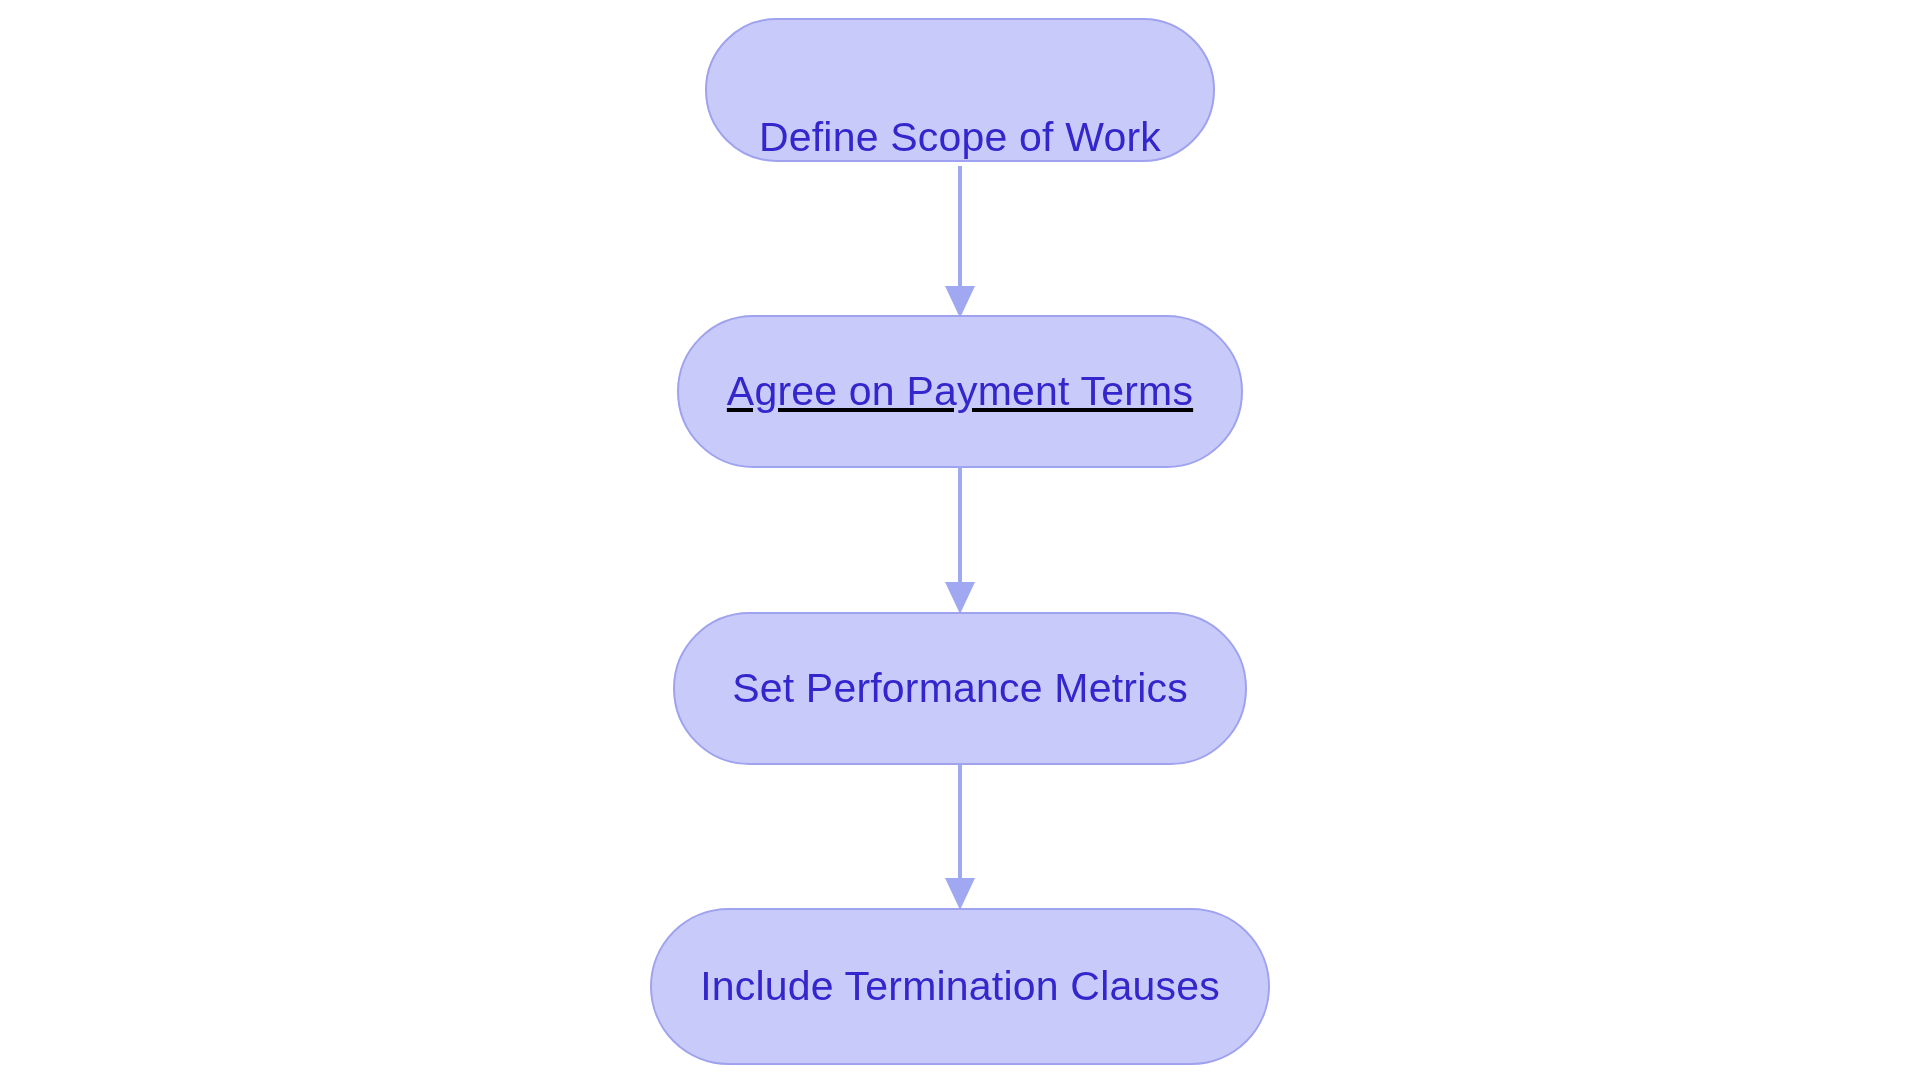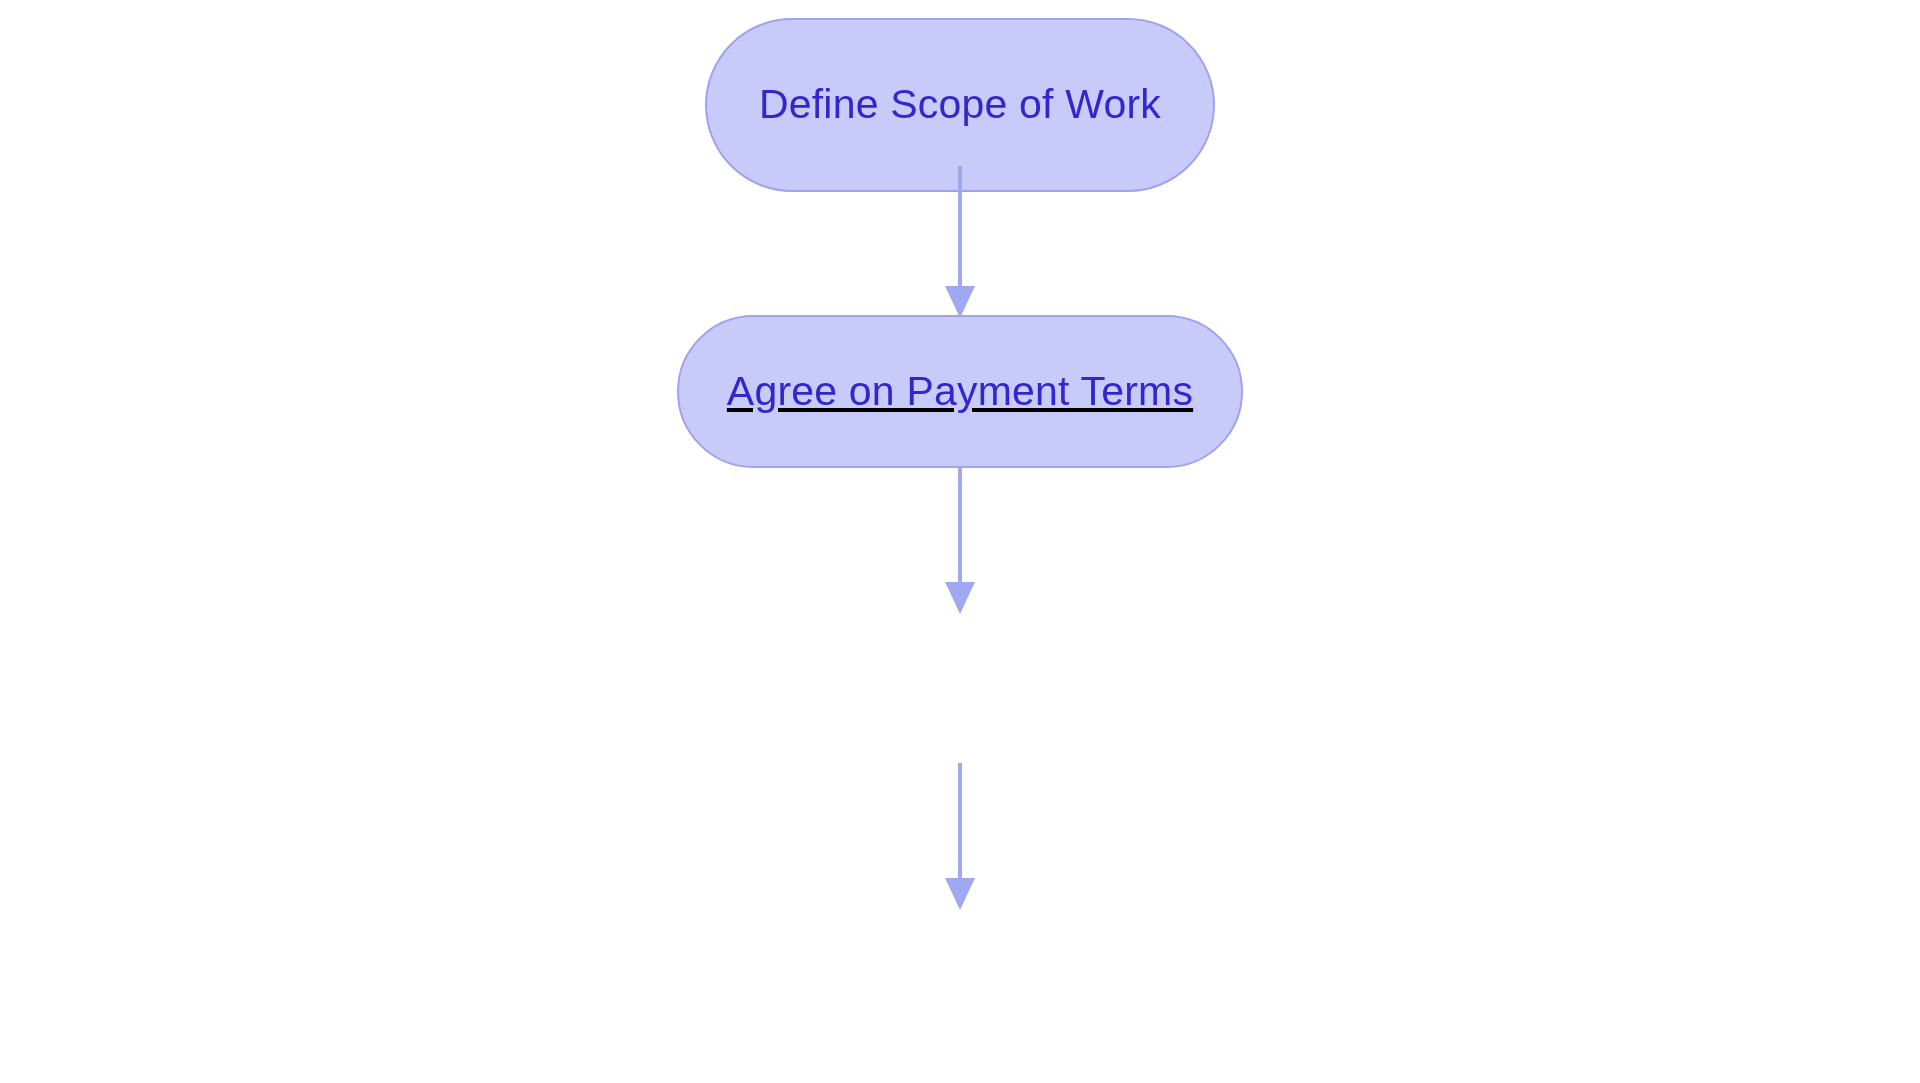--- a/index.html
+++ b/index.html
@@ -41,21 +41,21 @@
     font-weight: 400;
     font-size: 41px;
     line-height: 1.1;
     letter-spacing: 0.2px;
     white-space: nowrap;
     text-align: center;
     user-select: none;
   }
 
   
-  #node-0 { width: 510px; height: 174px; top: 18px;  }
+  #node-0 { width: 510px; height: 144px; top: 18px; align-items: flex-end;  }
   #node-1 { width: 566px; height: 153px; top: 315px; text-decoration: underline; }
   #node-2 { width: 574px; height: 153px; top: 612px; }
   #node-3 { width: 620px; height: 157px; top: 908px; }
 
   
   .flow-edge {
     position: absolute;
     left: 50%;
     transform: translateX(-50%);
     width: 60px;
@@ -87,22 +87,28 @@
     <span class="flow-node-label">Agree on Payment Terms</span>
   </div>
 
   <div class="flow-edge" id="edge-1">
     <svg viewBox="0 0 60 148" preserveAspectRatio="none">
       <line x1="30" y1="0" x2="30" y2="124" stroke="#9fa8f0" stroke-width="4"></line>
       <polygon points="30,148 15,116 45,116" fill="#9fa8f0"></polygon>
     </svg>
   </div>
 
+  <div class="flow-node" id="node-2">
+    <span class="flow-node-label">Set Performance Metrics</span>
+  </div>
 
   <div class="flow-edge" id="edge-2">
     <svg viewBox="0 0 60 147" preserveAspectRatio="none">
       <line x1="30" y1="0" x2="30" y2="123" stroke="#9fa8f0" stroke-width="4"></line>
       <polygon points="30,147 15,115 45,115" fill="#9fa8f0"></polygon>
     </svg>
   </div>
 
+  <div class="flow-node" id="node-3">
+    <span class="flow-node-label">Include Termination Clauses</span>
+  </div>
 
 </div>
 
 </body></html>

